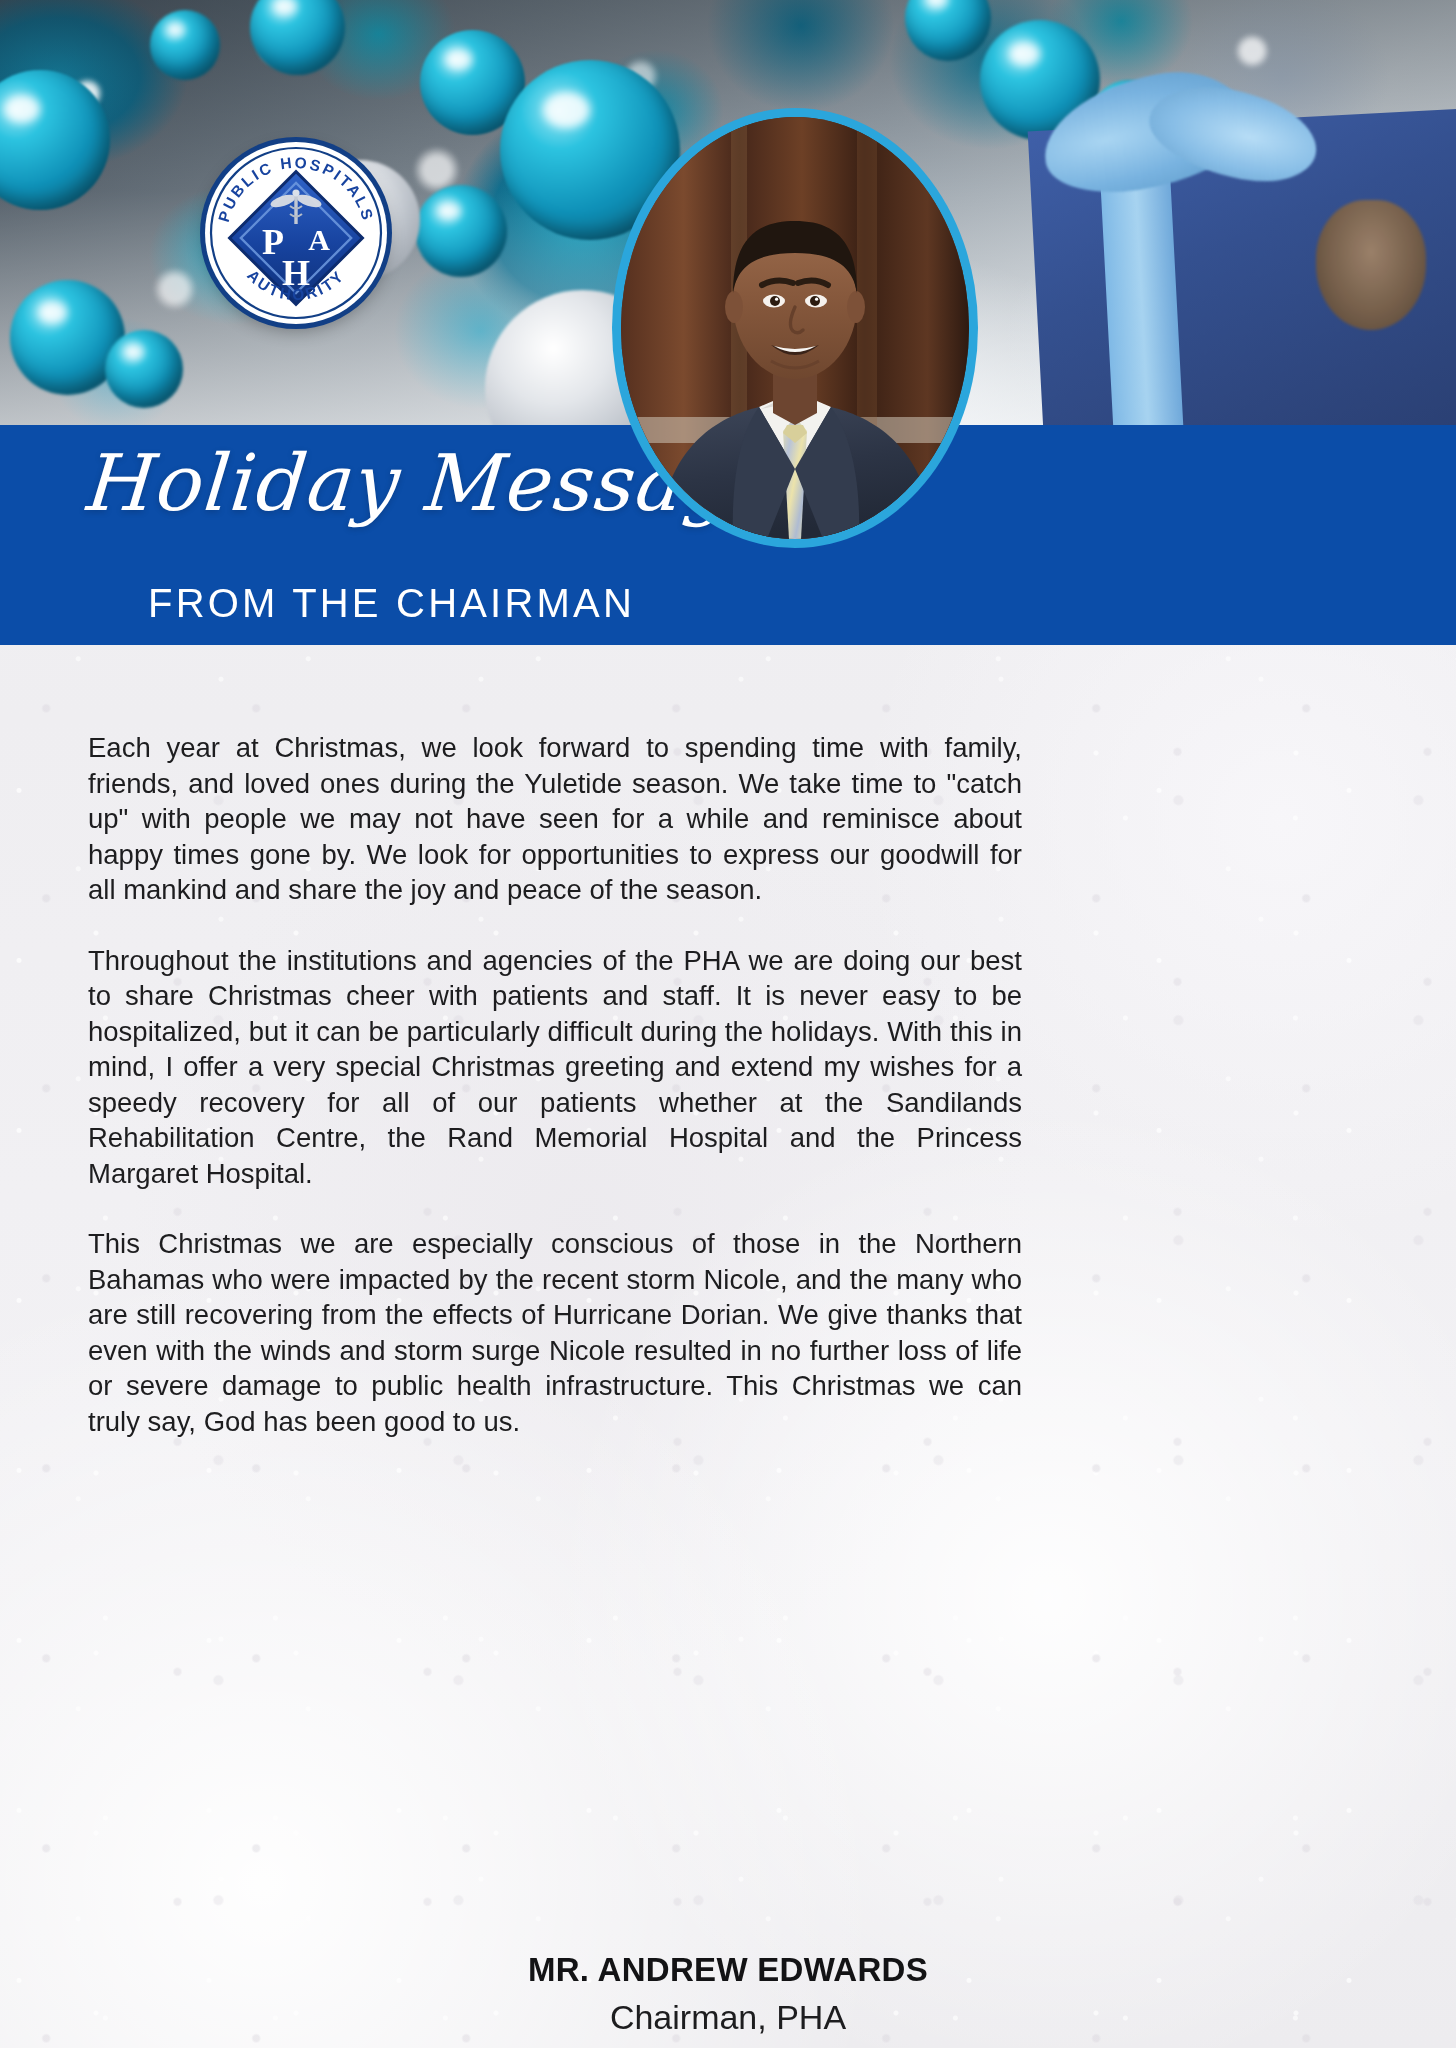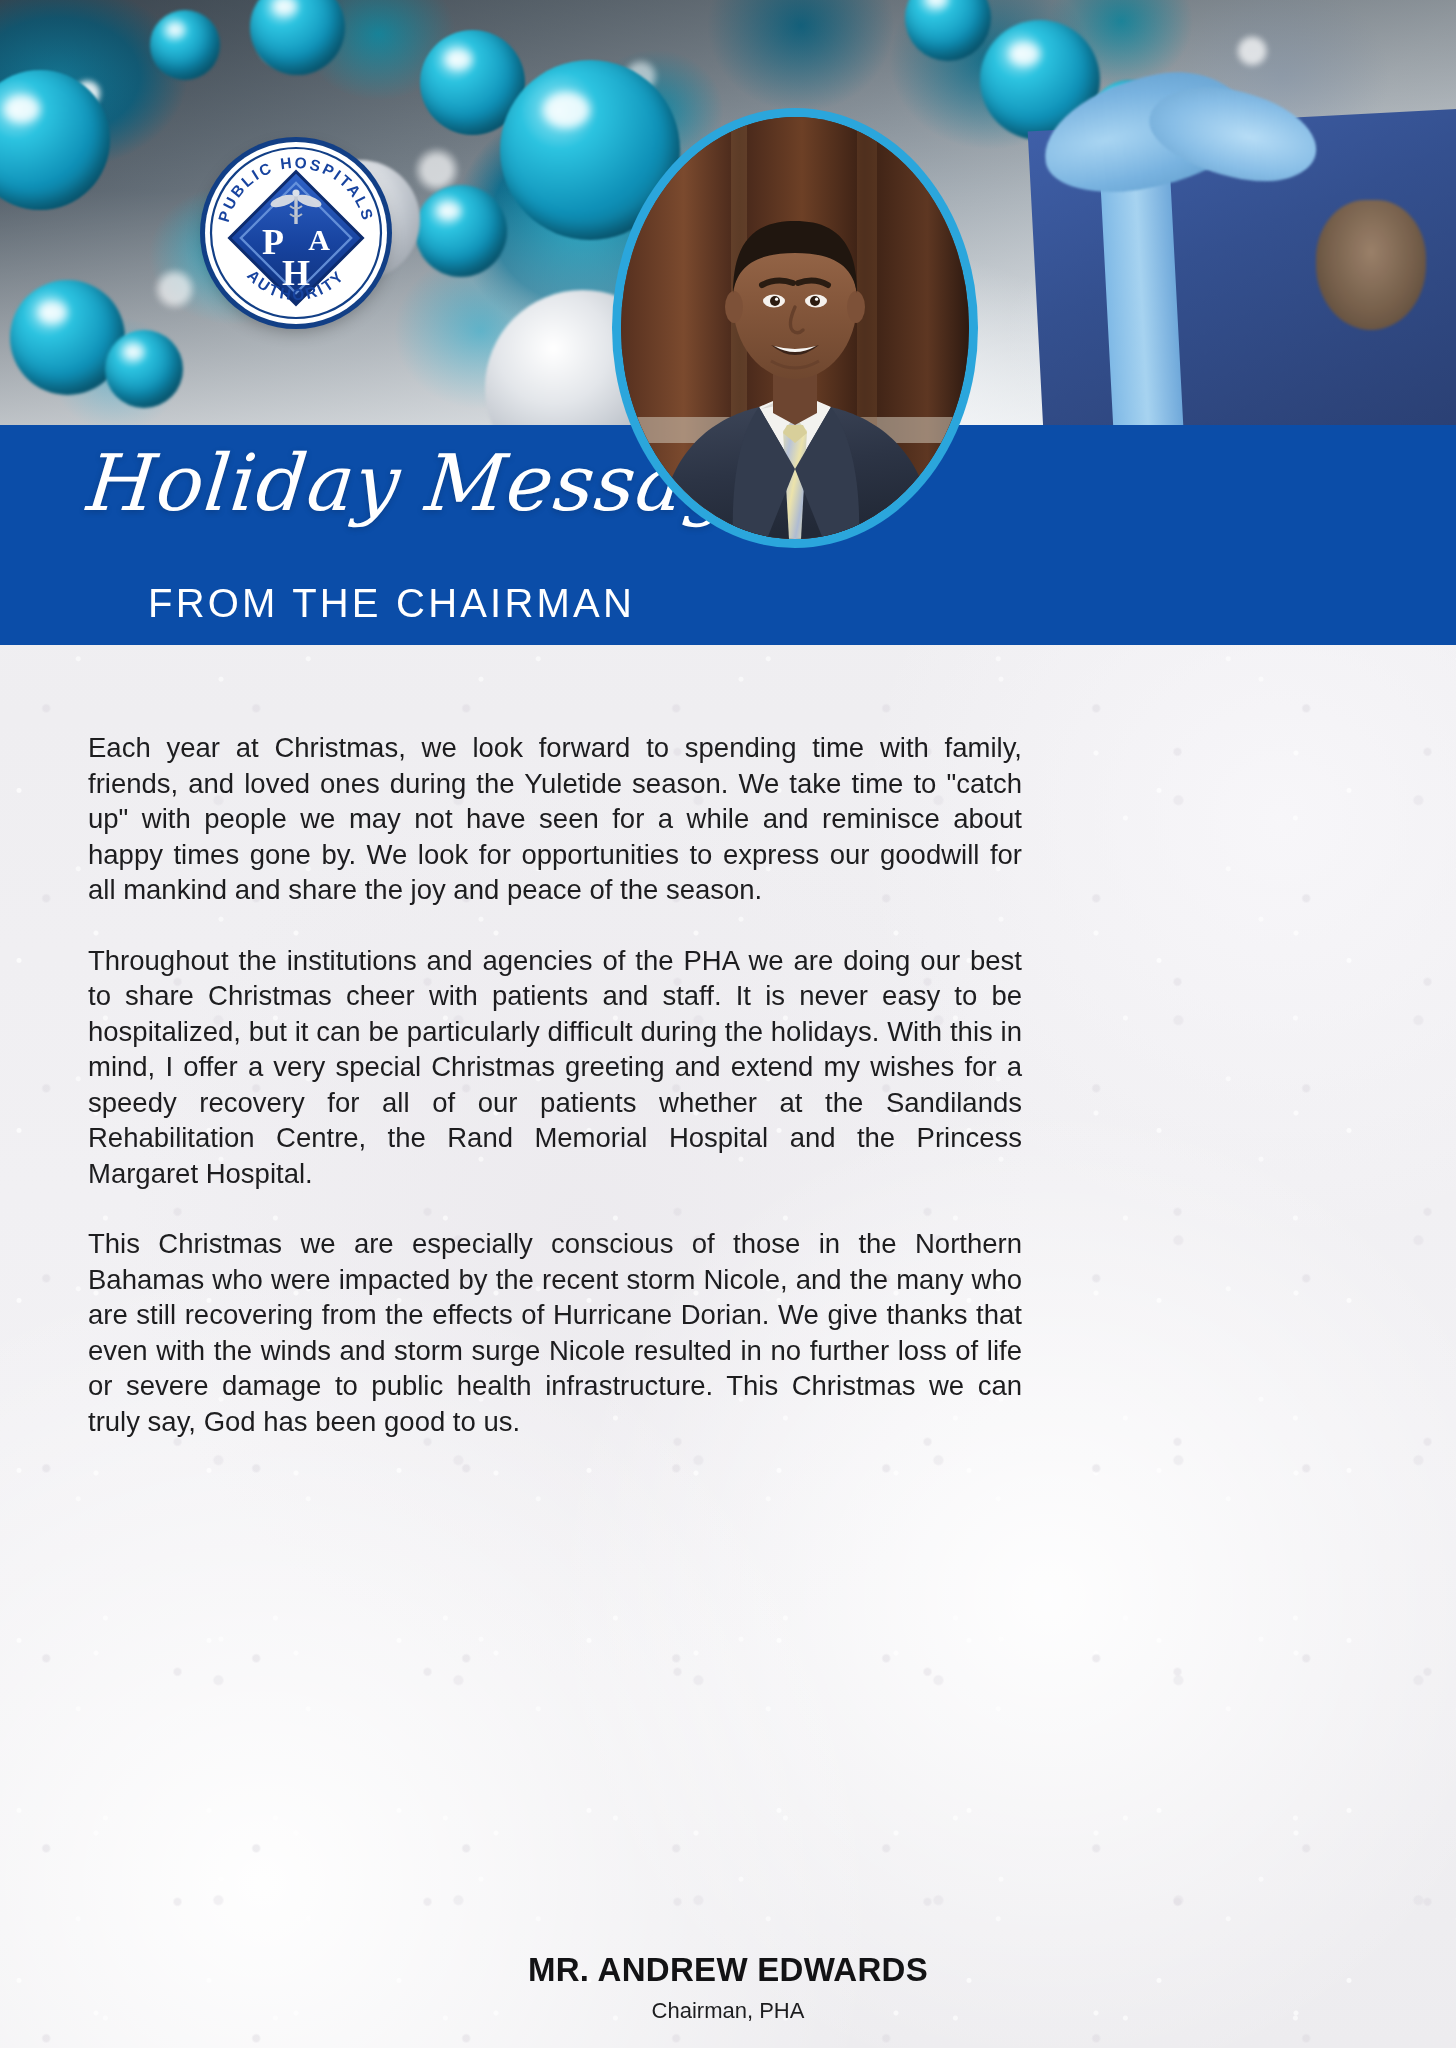--- a/index.html
+++ b/index.html
@@ -216,21 +216,21 @@
     font-family:"Liberation Sans", sans-serif;
     font-weight:bold;
     font-size:33px;
     color:#131315;
     letter-spacing:.3px;
   }
   .sig-title {
     margin-top:9px;
     font-family:"Liberation Sans", sans-serif;
     font-weight:400;
-    font-size:22px;
+    font-size:34px;
     color:#1d1d1f;
   }
 </style>
 </head>
 <body>
 
 <div class="page">
 
   <div class="header-band">
     <div class="bokeh"></div>

